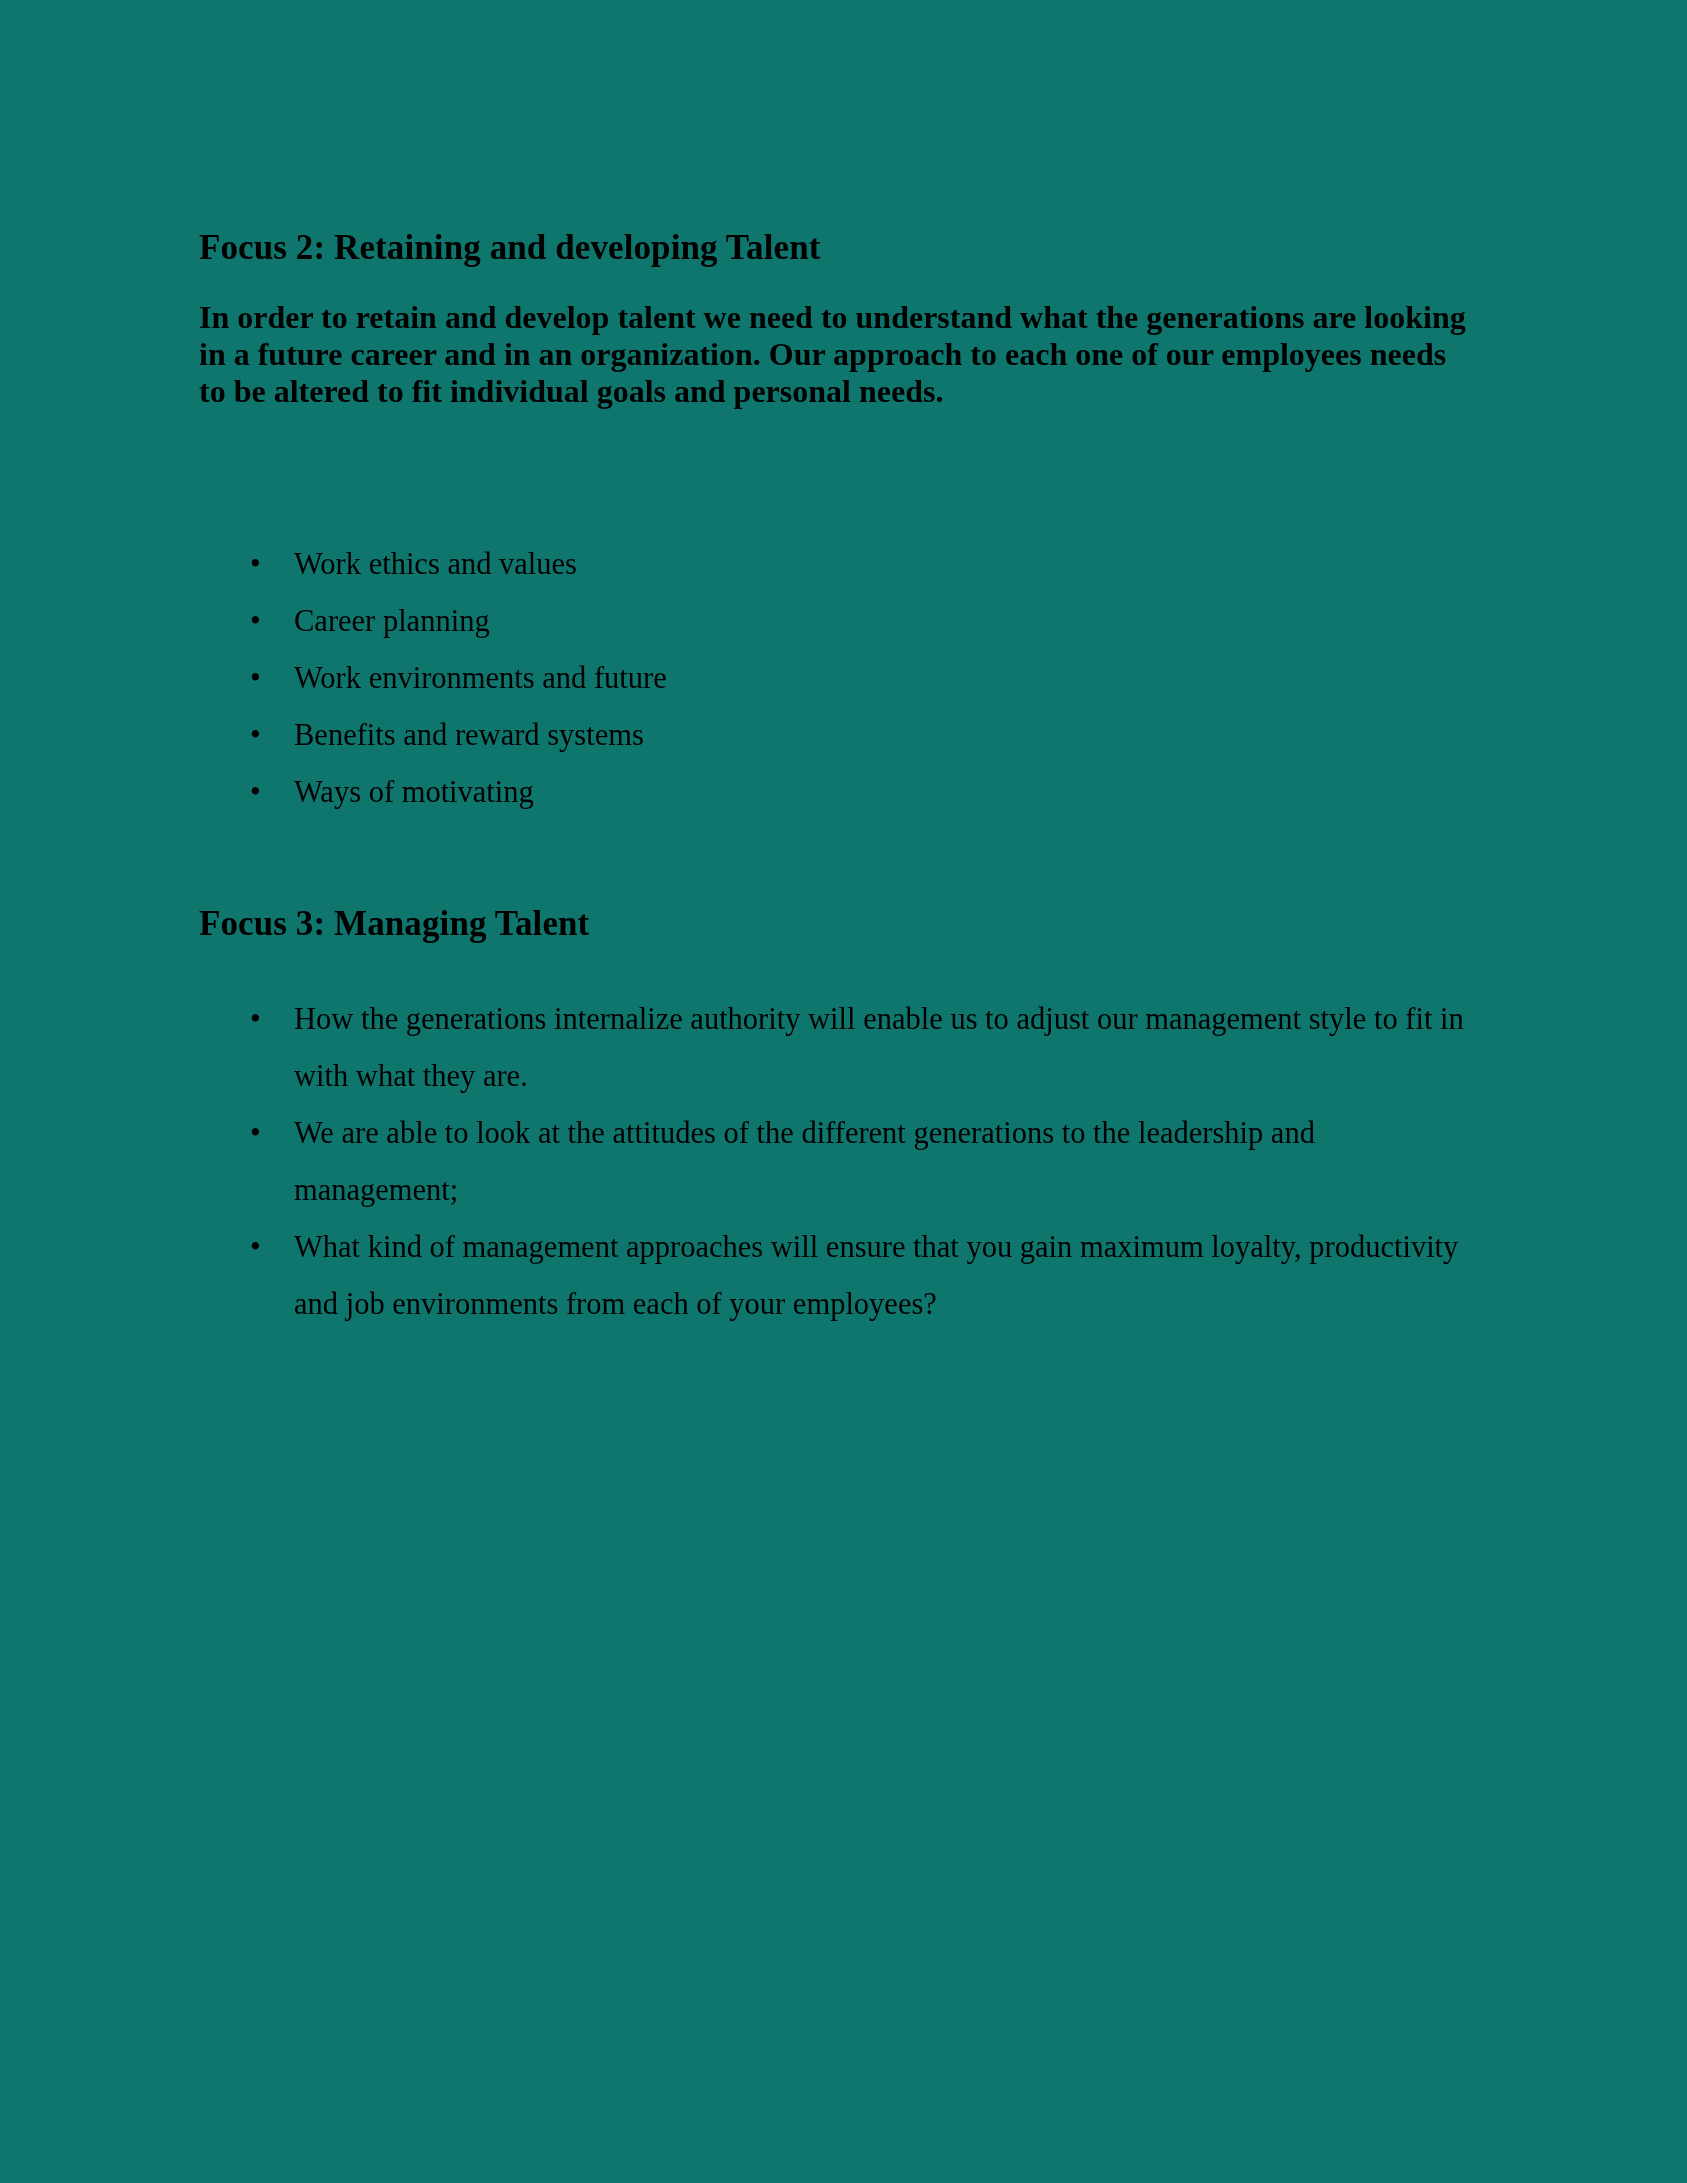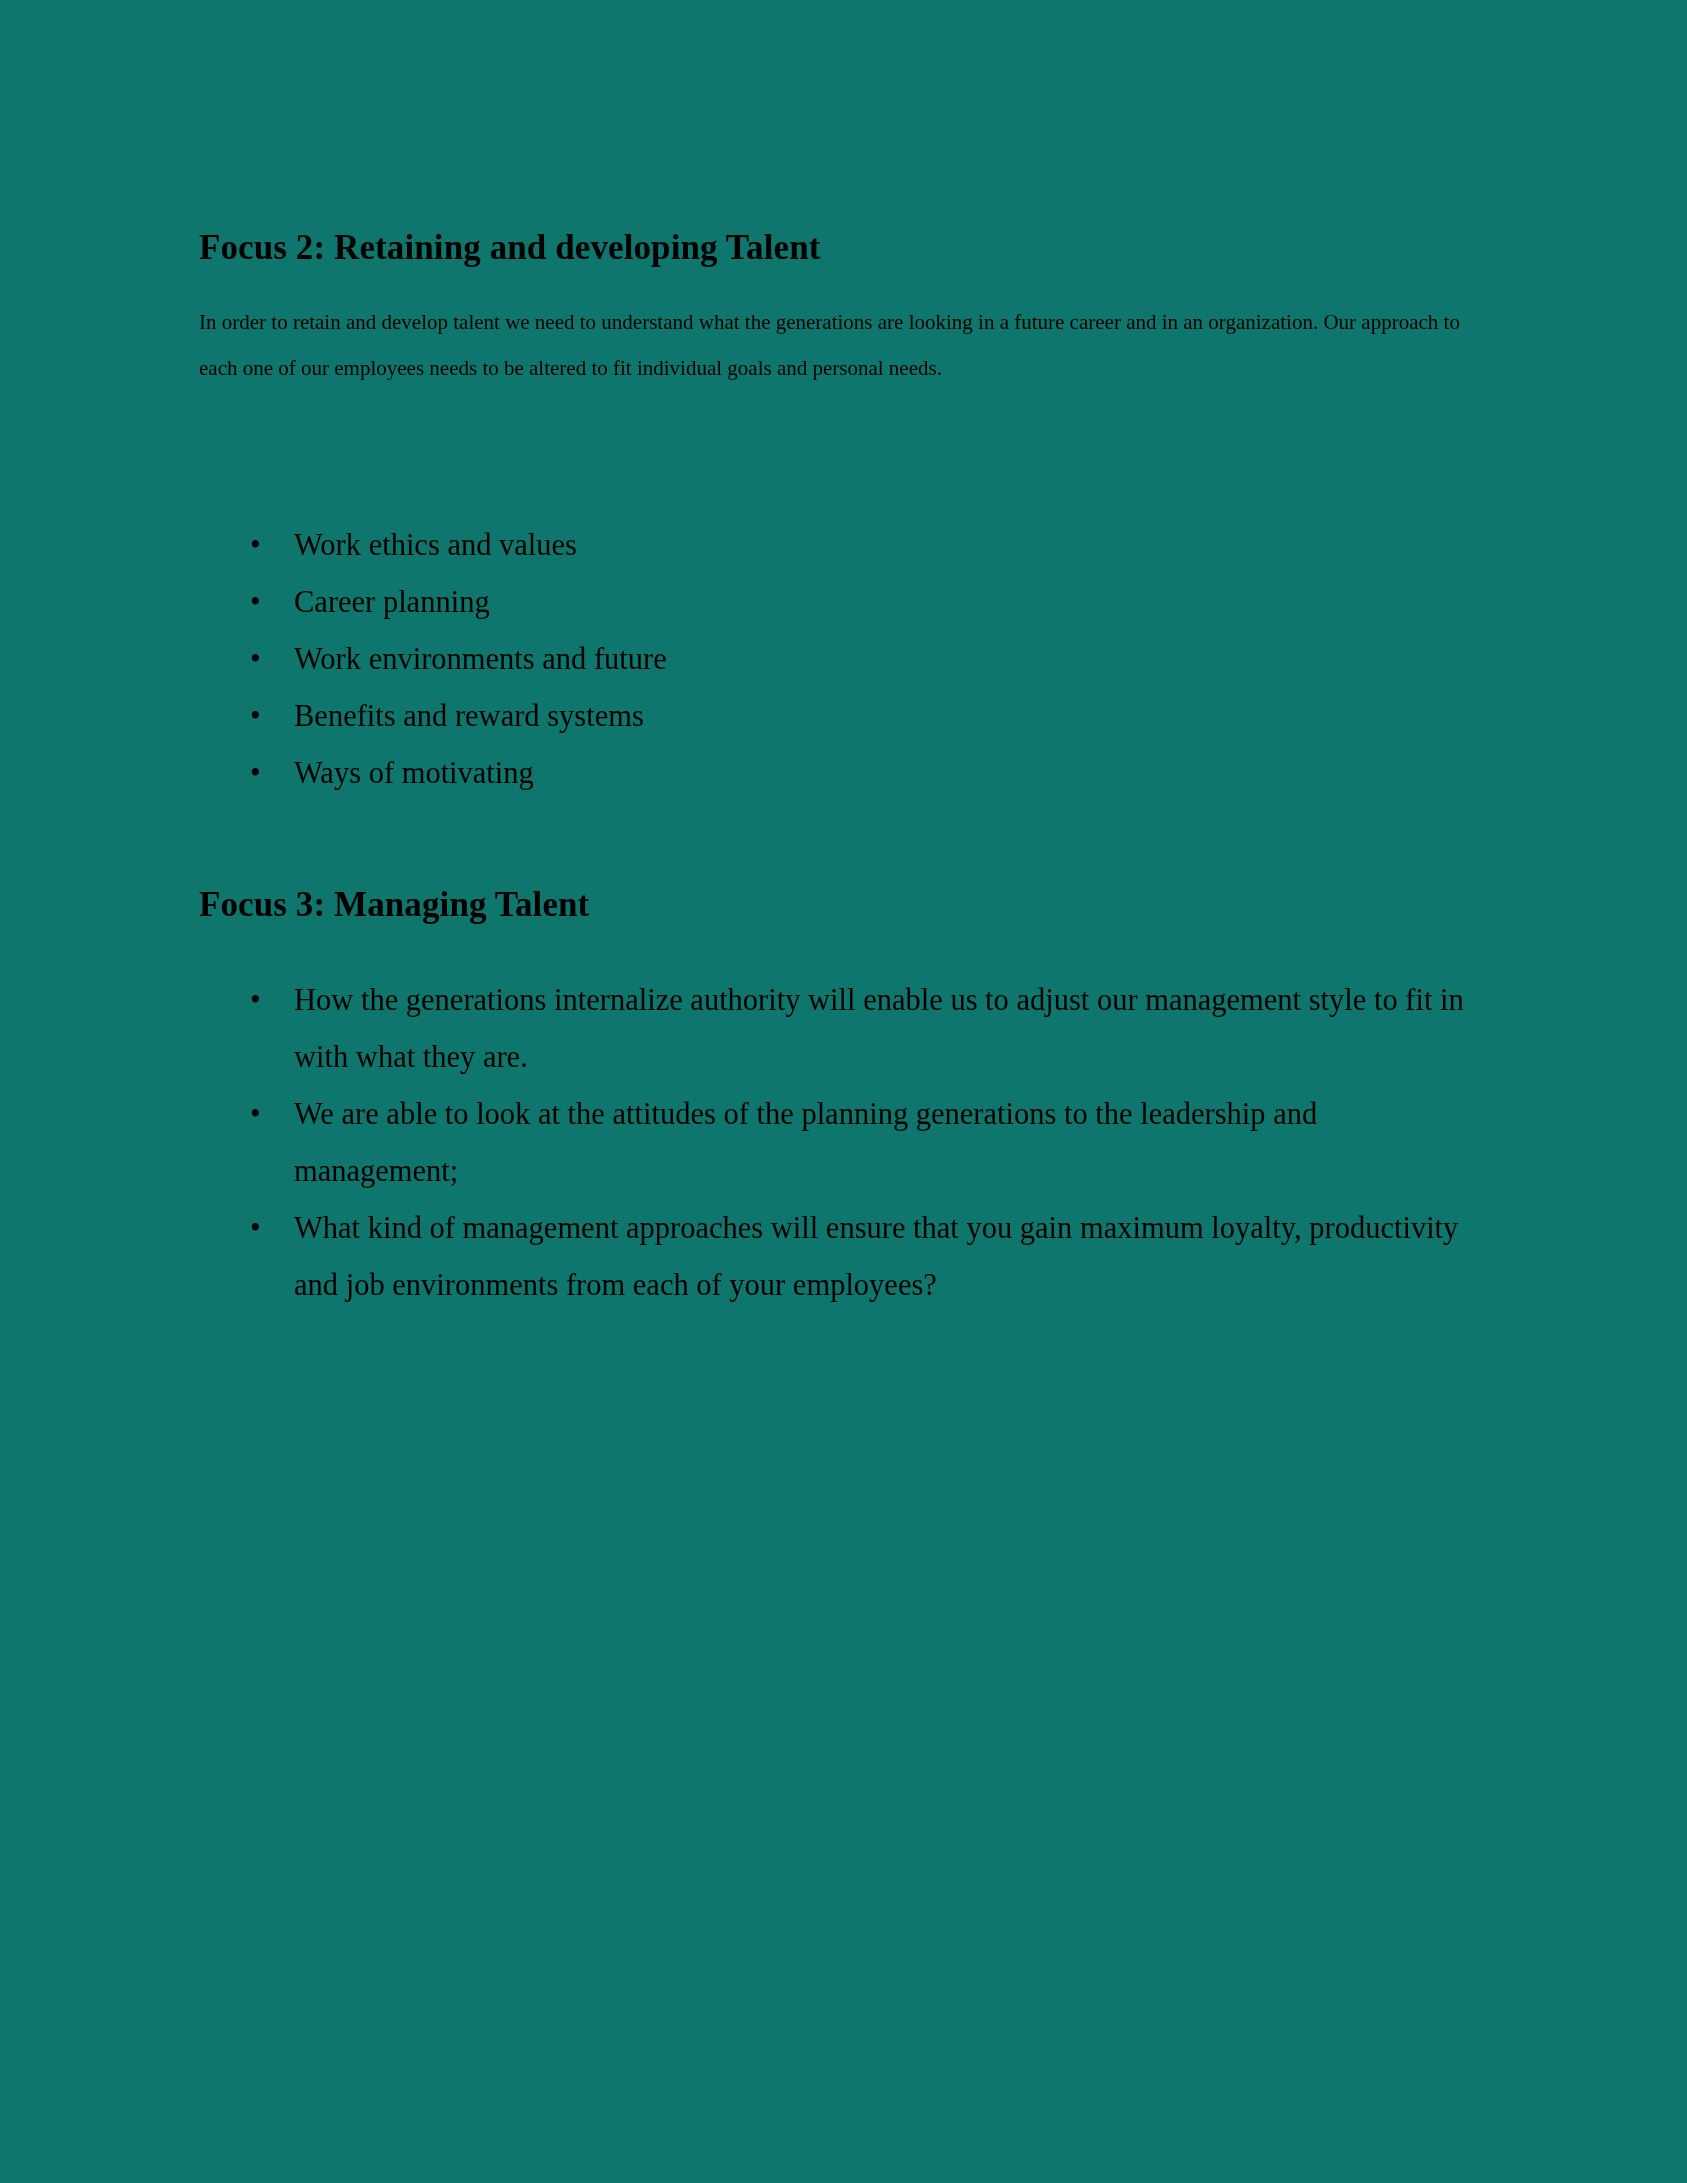--- a/index.html
+++ b/index.html
@@ -42,23 +42,23 @@
 
   .subheading-bold {
     font-size: 30.5px;
     font-weight: bold;
     line-height: 1.2;
     margin: 0;
   }
 
   
   .body-para {
-    font-size: 21px;
-    font-weight: normal;
-    line-height: 46px;
+    font-size: 32px;
+    font-weight: bold;
+    line-height: 37px;
     margin: 0;
     text-align: left;
   }
 
   
   .sp-after-h1 { height: 31px; }
   .sp-after-para { height: 95px; }
   .sp-after-subhead { height: 31px; }
   .sp-after-list1 { height: 82px; }
   .sp-between-h1-h2 { height: 23px; }
@@ -141,21 +141,21 @@
 
     <div class="sp-after-h2"></div>
 
     <ul class="doc-list list-tight">
       <li>
         <span class="bullet-glyph">•</span>
         <span class="li-text">How the generations internalize authority will enable us to adjust our management style to fit in with what they are.</span>
       </li>
       <li>
         <span class="bullet-glyph">•</span>
-        <span class="li-text">We are able to look at the attitudes of the planning generations to the  leadership and management;</span>
+        <span class="li-text">We are able to look at the attitudes of the different generations to the  leadership and management;</span>
       </li>
       <li>
         <span class="bullet-glyph">•</span>
         <span class="li-text">What kind of management approaches will ensure that you gain maximum loyalty, productivity and job environments from each of your employees?</span>
       </li>
     </ul>
 
   </div>
 </div>
 

